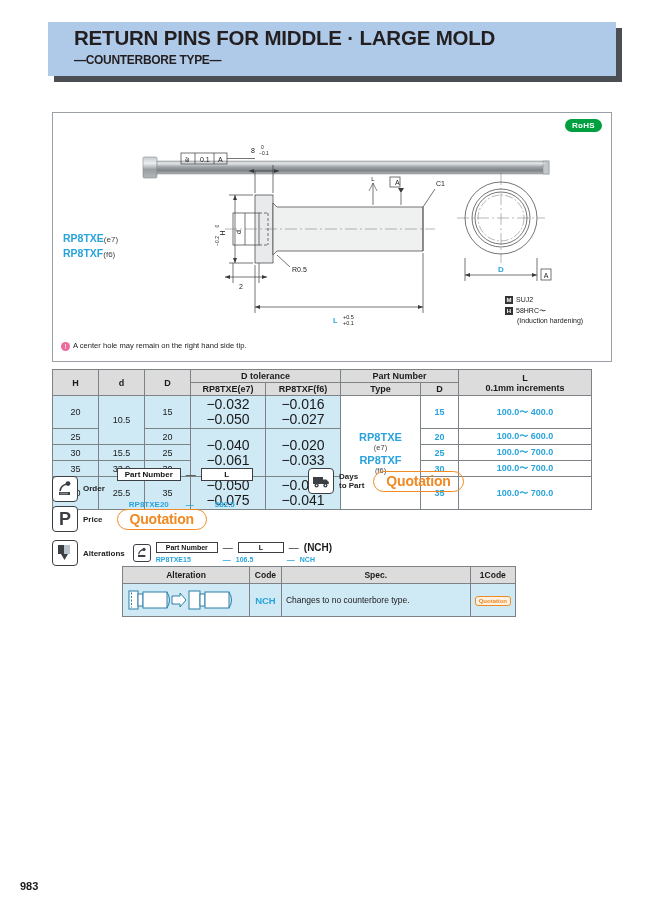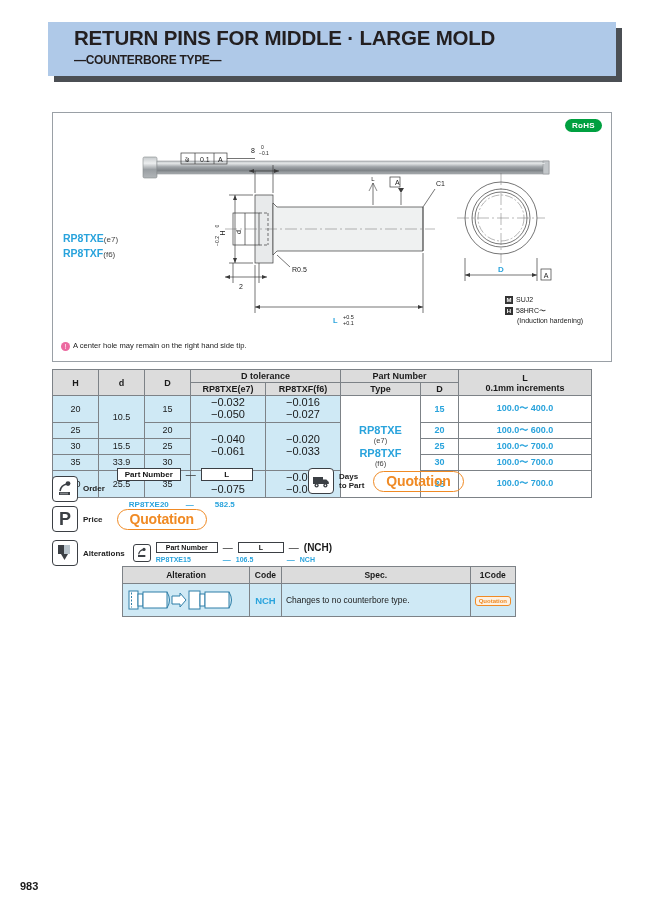--- a/index.html
+++ b/index.html
@@ -77,21 +77,21 @@
   
   table.spec { border-collapse: collapse; font-size: 9px; }
   table.spec th, table.spec td {
     border: 1px solid #7d8287; text-align: center; padding: 1px 2px;
   }
   table.spec th { background: #dcdcdc; font-weight: bold; font-size: 9px; }
   .tbl-main { position: absolute; left: 52px; top: 369px; }
   .cell-blue { background: #cfe9f5; }
   .cell-white { background: #ffffff; }
   .blue-txt { color: #29a3dc; font-weight: bold; }
-  .tol { font-size: 11px; line-height: 1.08; white-space: nowrap; }
+  .tol { font-size: 14px; line-height: 1.08; white-space: nowrap; }
 
   
   .icon-sq {
     width: 26px; height: 26px; border: 1.6px solid #3b3f44; border-radius: 4px;
     background: #fff; display: flex; align-items: center; justify-content: center;
   }
   .row-blk { position: absolute; display: flex; align-items: center; }
   .row-label { font-size: 8px; font-weight: bold; margin-left: 5px; color: #222; }
 
   .pn-box {

